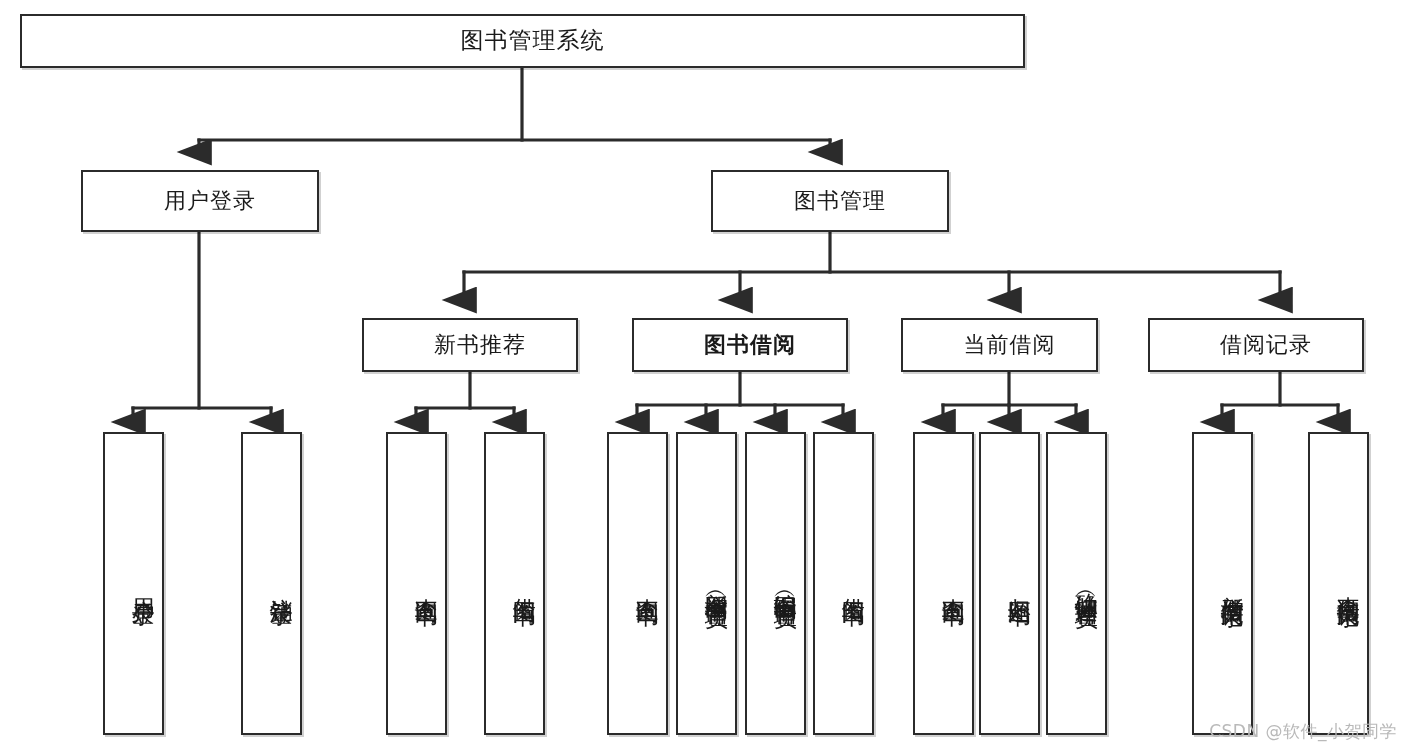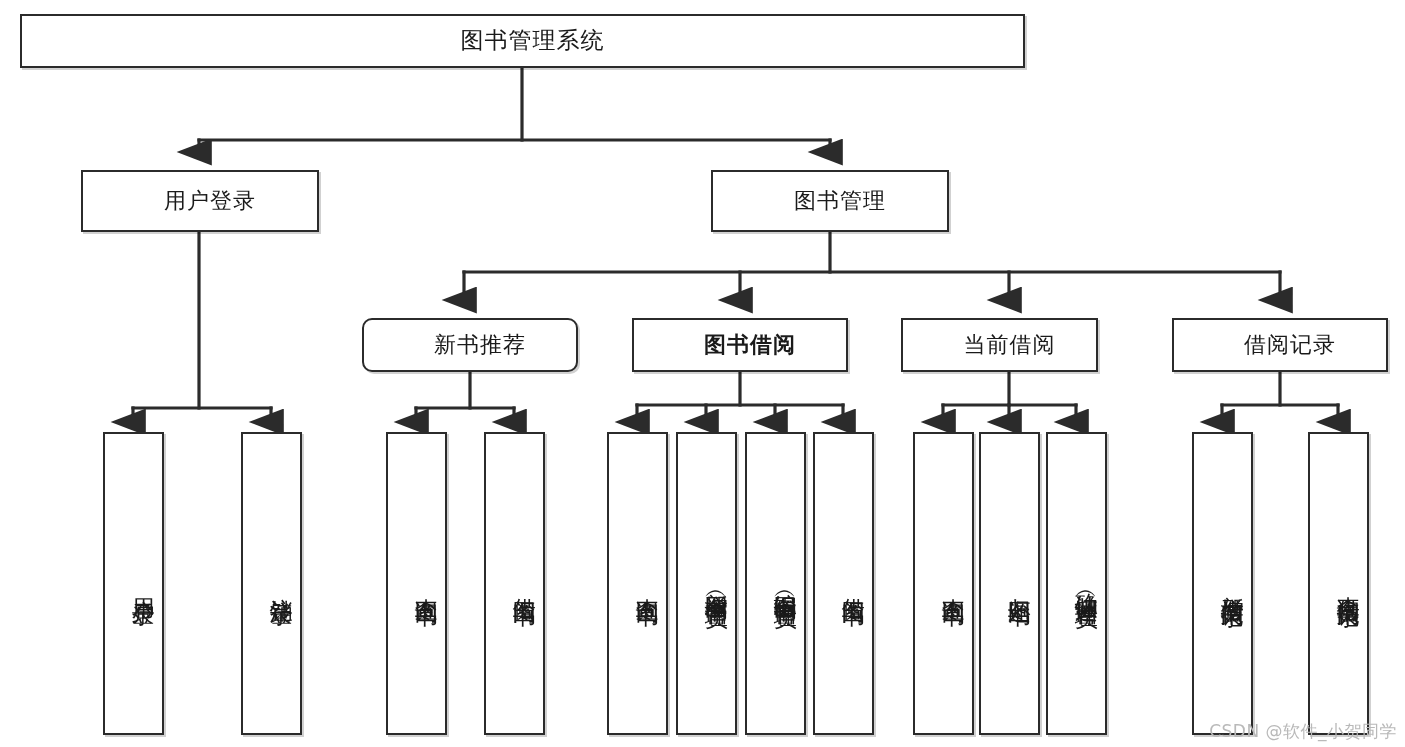--- a/index.html
+++ b/index.html
@@ -129,30 +129,30 @@
     <span>图书管理系统</span>
   </div>
 
   <div class="node horiz" style="left:81px; top:170px; width:238px; height:62px;">
     <span>用户登录</span>
   </div>
   <div class="node horiz" style="left:711px; top:170px; width:238px; height:62px;text-align:right;">
     <span>图书管理</span>
   </div>
 
-  <div class="node horiz" style="left:362px; top:318px; width:216px; height:54px;border-radius:10px;">
+  <div class="node horiz" style="left:362px; top:318px; width:216px; height:54px;">
     <span>新书推荐</span>
   </div>
   <div class="node horiz" style="left:632px; top:318px; width:216px; height:54px;font-weight:bold;">
     <span>图书借阅</span>
   </div>
   <div class="node horiz" style="left:901px; top:318px; width:197px; height:54px;">
     <span>当前借阅</span>
   </div>
-  <div class="node horiz" style="left:1172px; top:318px; width:216px; height:54px;">
+  <div class="node horiz" style="left:1148px; top:318px; width:216px; height:54px;">
     <span>借阅记录</span>
   </div>
 
   <div class="node vert" style="left:103px; top:432px; width:61px; height:303px;">
     <span class="vlabel">用户登录</span>
   </div>
   <div class="node vert" style="left:241px; top:432px; width:61px; height:303px;">
     <span class="vlabel">注销登录</span>
   </div>
 

